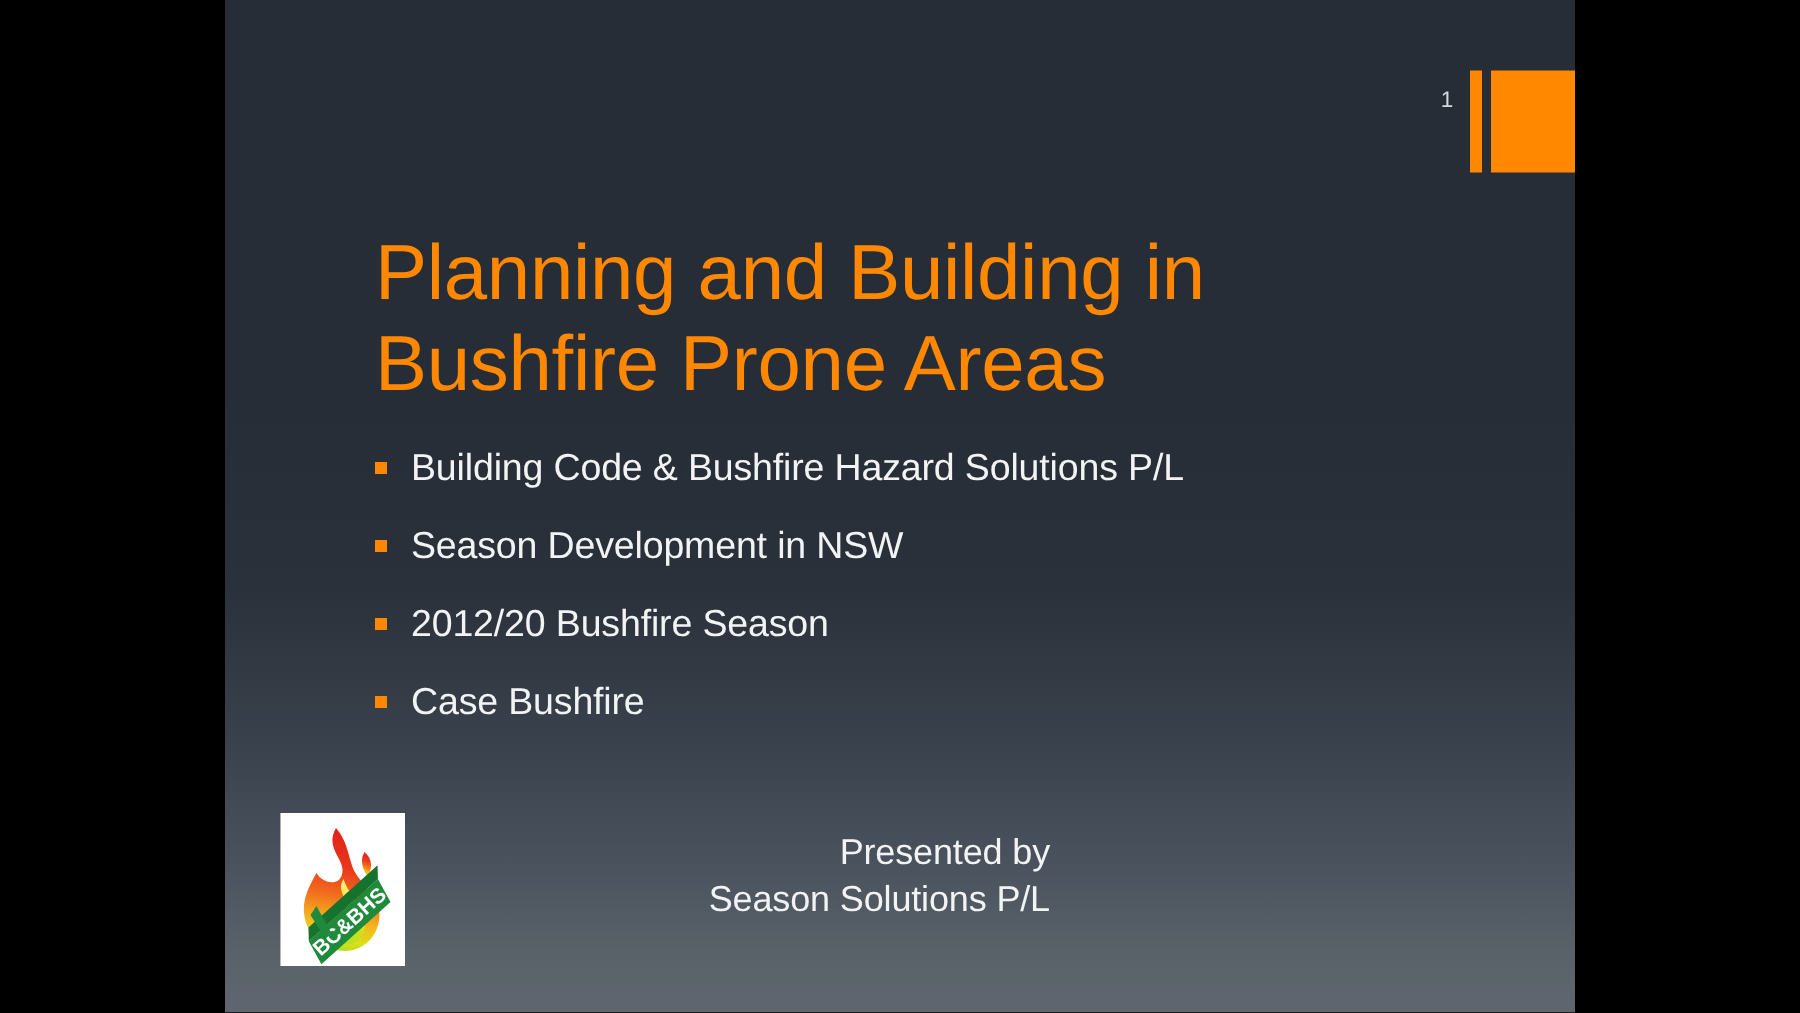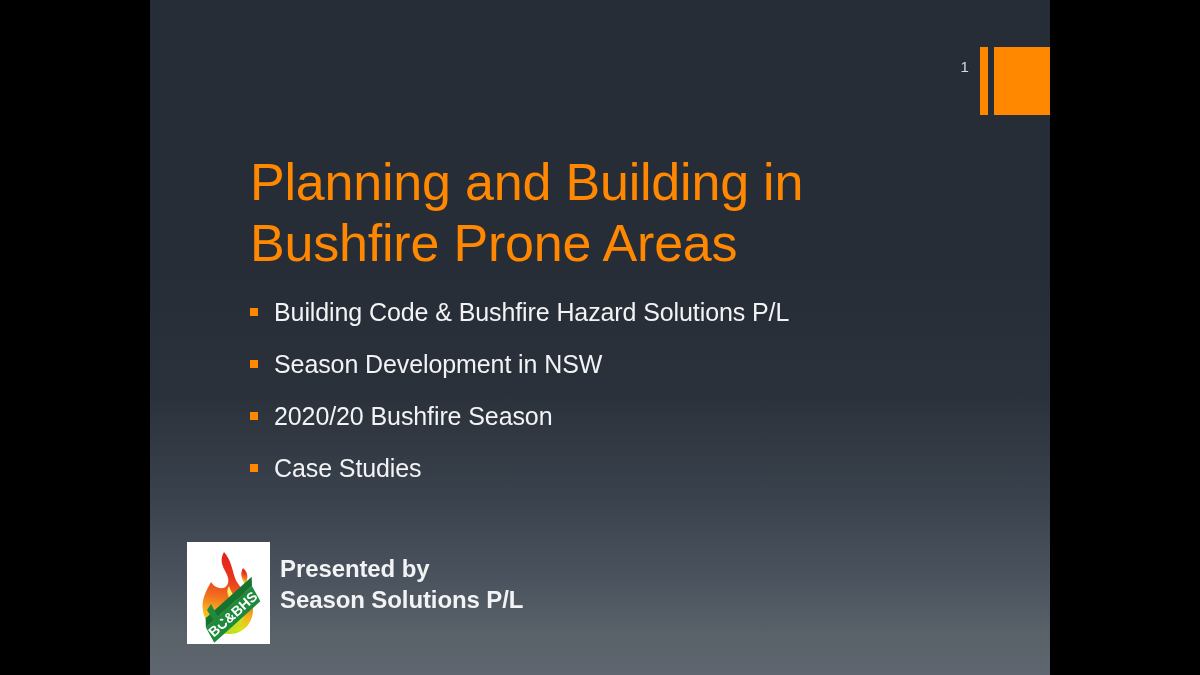--- a/index.html
+++ b/index.html
@@ -130,25 +130,25 @@
     background: #ffffff;
     overflow: hidden;
   }
   #logo-box svg { display: block; }
 
   #presenter {
     position: absolute;
     left: 130px;         
     top: 553px;
     width: 420px;
-    text-align: left;
+    text-align: right;
     color: #f2f3f5;
     font-size: 24px;
     line-height: 31px;
-    font-weight: 700;
+    font-weight: 400;
     letter-spacing: -0.1px;
   }
   #presenter .ln { display: block; white-space: nowrap; }
 </style>
 </head>
 <body>
 
 <div id="stage">
 
   <div id="slide">
@@ -171,25 +171,25 @@
       </li>
       <li>
         <span class="sq"></span>
       </li>
       <li>
         <span class="sq"></span>
         <span>Season Development in NSW</span>
       </li>
       <li>
         <span class="sq"></span>
-        <span>2020/20 Bushfire Season</span>
-      </li>
-      <li>
-        <span class="sq"></span>
-        <span>Case Studies</span>
+        <span>2012/20 Bushfire Season</span>
+      </li>
+      <li>
+        <span class="sq"></span>
+        <span>Case Bushfire</span>
       </li>
     </ul>
 
     <div id="logo-box">
       <svg width="83" height="102" viewBox="0 0 83 102">
         <defs>
           <linearGradient id="flameGrad" x1="0.45" y1="0" x2="0.35" y2="1">
             <stop offset="0%" stop-color="#e2211c"></stop>
             <stop offset="30%" stop-color="#e8361b"></stop>
             <stop offset="55%" stop-color="#f26f1e"></stop>

